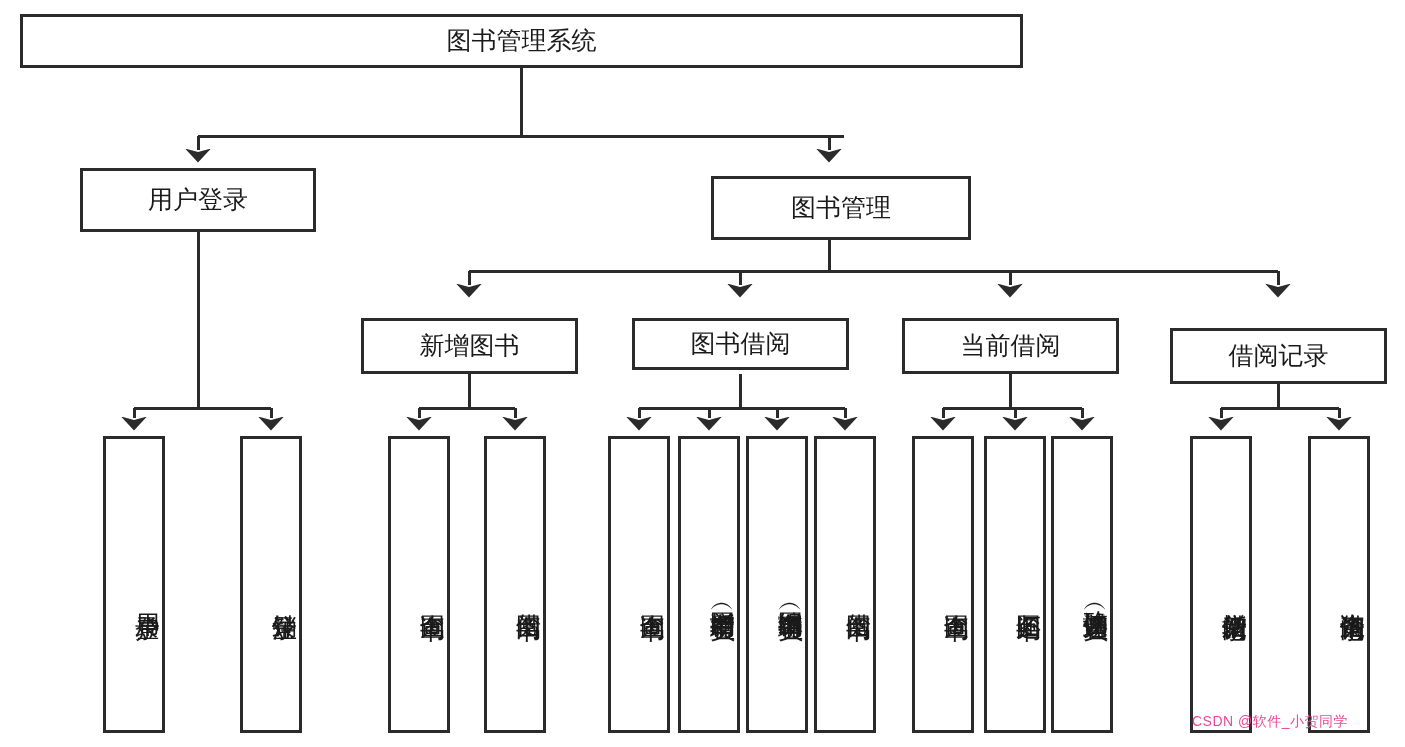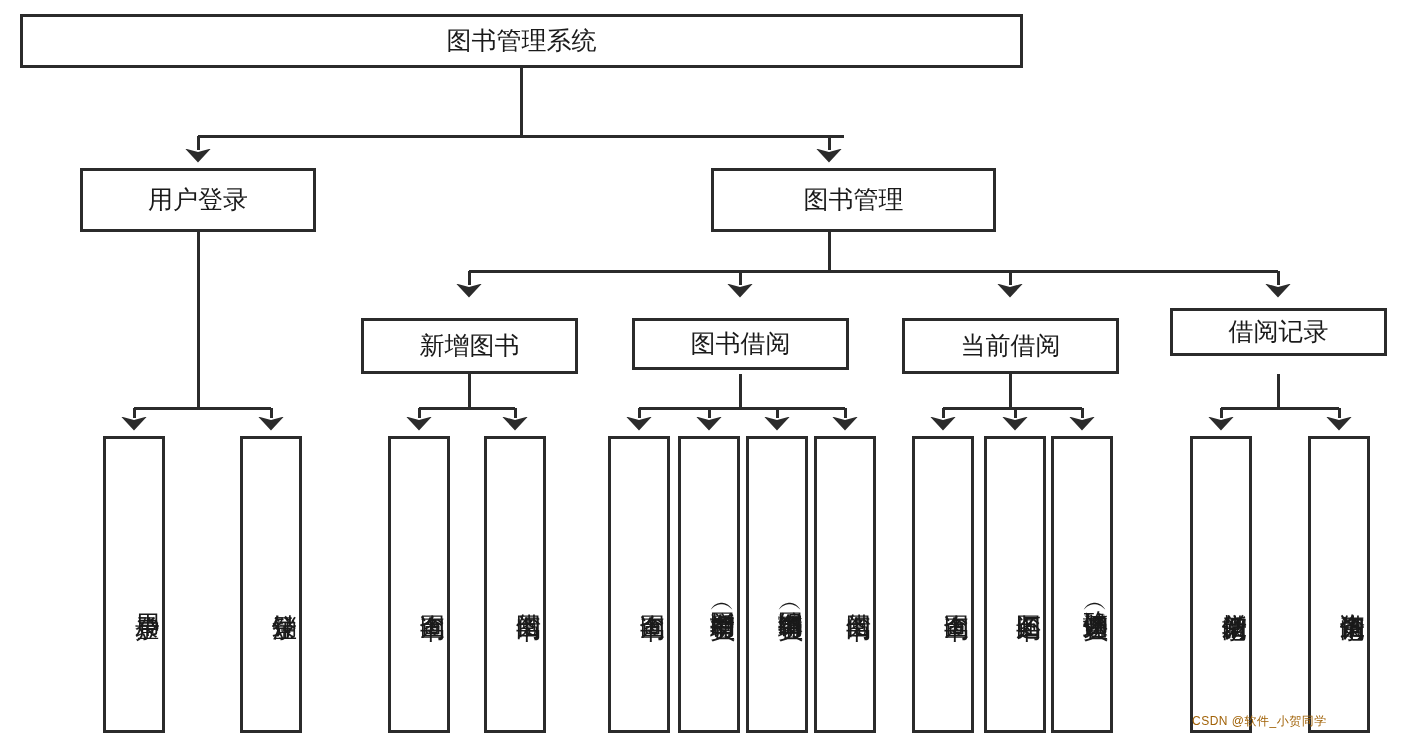--- a/index.html
+++ b/index.html
@@ -51,22 +51,22 @@
     justify-content: center;
   }
   .node .lbl {
     display: block;
     white-space: pre-wrap;
   }
   #watermark {
     position: absolute;
     left: 1192px;
     top: 713px;
-    font-size: 12px;
-    color: #a16207;
+    font-size: 14px;
+    color: #ec4899;
     white-space: nowrap;
     letter-spacing: 0.5px;
   }
 </style>
 </head>
 <body>
 
 <div id="canvas">
 
   <svg id="wires" viewBox="0 0 1405 747" width="1405" height="747" aria-hidden="true">
@@ -119,34 +119,34 @@
     </g>
   </svg>
 
   <div class="node horiz" style="left: 20px; top: 14px; width: 1003px; height: 54px;">
     <span class="lbl">图书管理系统</span>
   </div>
 
   <div class="node horiz" style="left: 80px; top: 168px; width: 236px; height: 64px;">
     <span class="lbl">用户登录</span>
   </div>
-  <div class="node horiz" style="left: 711px; top: 168px; width: 285px; height: 64px;">
+  <div class="node horiz" style="left: 711px; top: 176px; width: 260px; height: 64px;">
     <span class="lbl">图书管理</span>
   </div>
 
   <div class="node horiz" style="left: 361px; top: 318px; width: 217px; height: 56px;">
     <span class="lbl">新增图书</span>
   </div>
   <div class="node horiz" style="left: 632px; top: 318px; width: 217px; height: 52px;">
     <span class="lbl">图书借阅</span>
   </div>
   <div class="node horiz" style="left: 902px; top: 318px; width: 217px; height: 56px;">
     <span class="lbl">当前借阅</span>
   </div>
-  <div class="node horiz" style="left: 1170px; top: 308px; width: 217px; height: 48px;">
+  <div class="node horiz" style="left: 1170px; top: 328px; width: 217px; height: 56px;">
     <span class="lbl">借阅记录</span>
   </div>
 
   <div class="node vert" style="left: 103px; top: 436px; width: 62px; height: 297px;">
     <span class="lbl">用户登录</span>
   </div>
   <div class="node vert" style="left: 240px; top: 436px; width: 62px; height: 297px;">
     <span class="lbl">注销登录</span>
   </div>
 

